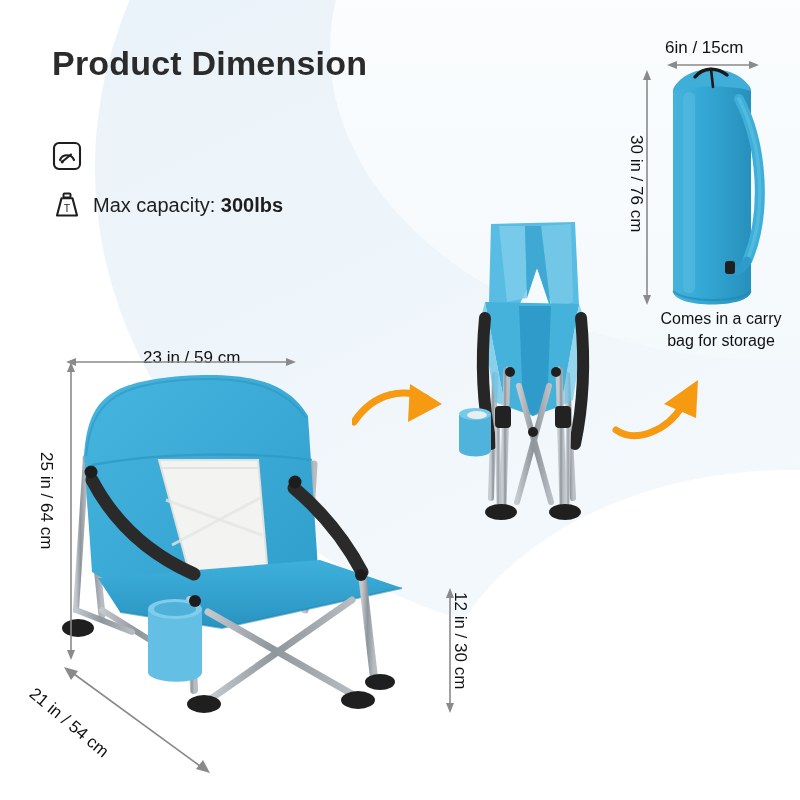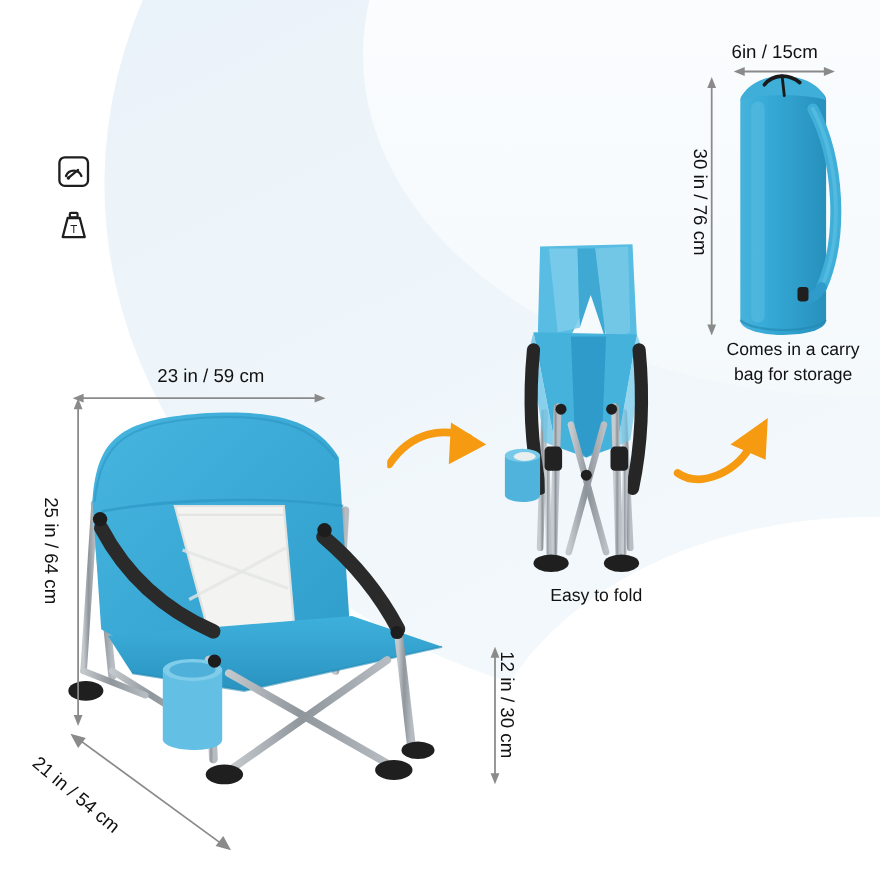--- a/index.html
+++ b/index.html
@@ -85,40 +85,42 @@
 </style>
 </head>
 <body>
 
 <div id="stage">
 
   <div class="bg-swoosh" id="swoosh-a"></div>
   <div class="bg-swoosh" id="swoosh-b"></div>
   <div class="bg-swoosh" id="swoosh-c"></div>
 
+  <div id="page-title">Product Dimension</div>
 
   <div class="spec-row" id="spec-weight">
     <span class="spec-icon">
       <svg viewBox="0 0 30 30" width="30" height="30">
         <rect x="2" y="2" width="26" height="26" rx="5" ry="5" fill="none" stroke="#1e1e1e" stroke-width="2.1"></rect>
         <path d="M8 19 A7.5 7.5 0 0 1 22 19" fill="none" stroke="#1e1e1e" stroke-width="2.1" stroke-linecap="round"></path>
         <line x1="10.5" y1="20.5" x2="19" y2="13.5" stroke="#1e1e1e" stroke-width="2.1" stroke-linecap="round"></line>
         <circle cx="10.2" cy="20.8" r="1.6" fill="#1e1e1e"></circle>
       </svg>
     </span>
   </div>
 
   <div class="spec-row" id="spec-capacity">
     <span class="spec-icon">
       <svg viewBox="0 0 30 30" width="30" height="30">
         <rect x="11.5" y="3.5" width="7" height="4" rx="1" fill="none" stroke="#1e1e1e" stroke-width="2"></rect>
         <path d="M9.5 8.2 H20.5 L25 25.5 H5 Z" fill="none" stroke="#1e1e1e" stroke-width="2.1" stroke-linejoin="round"></path>
         <text x="15" y="21.5" font-family="Liberation Sans, sans-serif" font-size="10.5" fill="#1e1e1e" text-anchor="middle">T</text>
       </svg>
     </span>
+    <span class="spec-text"><span>Max capacity: </span><b>300lbs</b></span>
   </div>
 
   <div class="art" id="main-chair">
     <svg viewBox="0 0 370 380" width="370" height="380">
       <defs>
         <linearGradient id="fab" x1="0" y1="0" x2="1" y2="1">
           <stop offset="0" stop-color="#46B5DF"></stop>
           <stop offset="1" stop-color="#2E9DCB"></stop>
         </linearGradient>
         <linearGradient id="seatg" x1="0" y1="0" x2="0" y2="1">
@@ -171,21 +173,21 @@
         <path d="M86 250 L86 312 C86 324 140 326 140 312 L140 248 Z" fill="#63C0E4"></path>
         <ellipse cx="113" cy="249" rx="27" ry="10" fill="#7FCDEA"></ellipse>
         <ellipse cx="113" cy="249" rx="21" ry="7" fill="#4FB0D9"></ellipse>
       </g>
 
       <circle cx="133" cy="241" r="6" fill="#1d1d1d"></circle>
       <circle cx="299" cy="215" r="6" fill="#1d1d1d"></circle>
     </svg>
   </div>
 
-  <div class="dim-label" id="label-chair-width" style="left:143px; top:332px;">23 in / 59 cm</div>
+  <div class="dim-label" id="label-chair-width" style="left:143px; top:348px;">23 in / 59 cm</div>
   <div class="dim-arrow" style="left:66px; top:355px;">
     <svg width="230" height="14" viewBox="0 0 230 14">
       <line x1="8" y1="7" x2="222" y2="7" stroke="#8A8A8A" stroke-width="1.6"></line>
       <path d="M0 7 L10 3 L10 11 Z" fill="#8A8A8A"></path>
       <path d="M230 7 L220 3 L220 11 Z" fill="#8A8A8A"></path>
     </svg>
   </div>
 
   <div class="dim-label rot90" id="label-chair-height" style="left:56px; top:452px;">25 in / 64 cm</div>
   <div class="dim-arrow" style="left:64px; top:362px;">
@@ -257,21 +259,20 @@
       <ellipse cx="110" cy="302" rx="16" ry="8" fill="#1f1f1f"></ellipse>
 
       <g>
         <path d="M4 205 L4 240 C4 248 36 249 36 240 L36 204 Z" fill="#4FB3DB"></path>
         <ellipse cx="20" cy="204" rx="16" ry="6" fill="#76CAE9"></ellipse>
         <ellipse cx="22" cy="205" rx="10" ry="4" fill="#e9eef0"></ellipse>
       </g>
     </svg>
   </div>
 
-  <div class="caption" id="caption-fold">Easy to fold</div>
 
   <div class="art" id="carry-bag">
     <svg viewBox="0 0 150 265" width="150" height="265">
       <defs>
         <linearGradient id="bagg" x1="0" y1="0" x2="1" y2="0">
           <stop offset="0" stop-color="#46B3DC"></stop>
           <stop offset="0.35" stop-color="#35A9D6"></stop>
           <stop offset="1" stop-color="#2790BC"></stop>
         </linearGradient>
       </defs>

